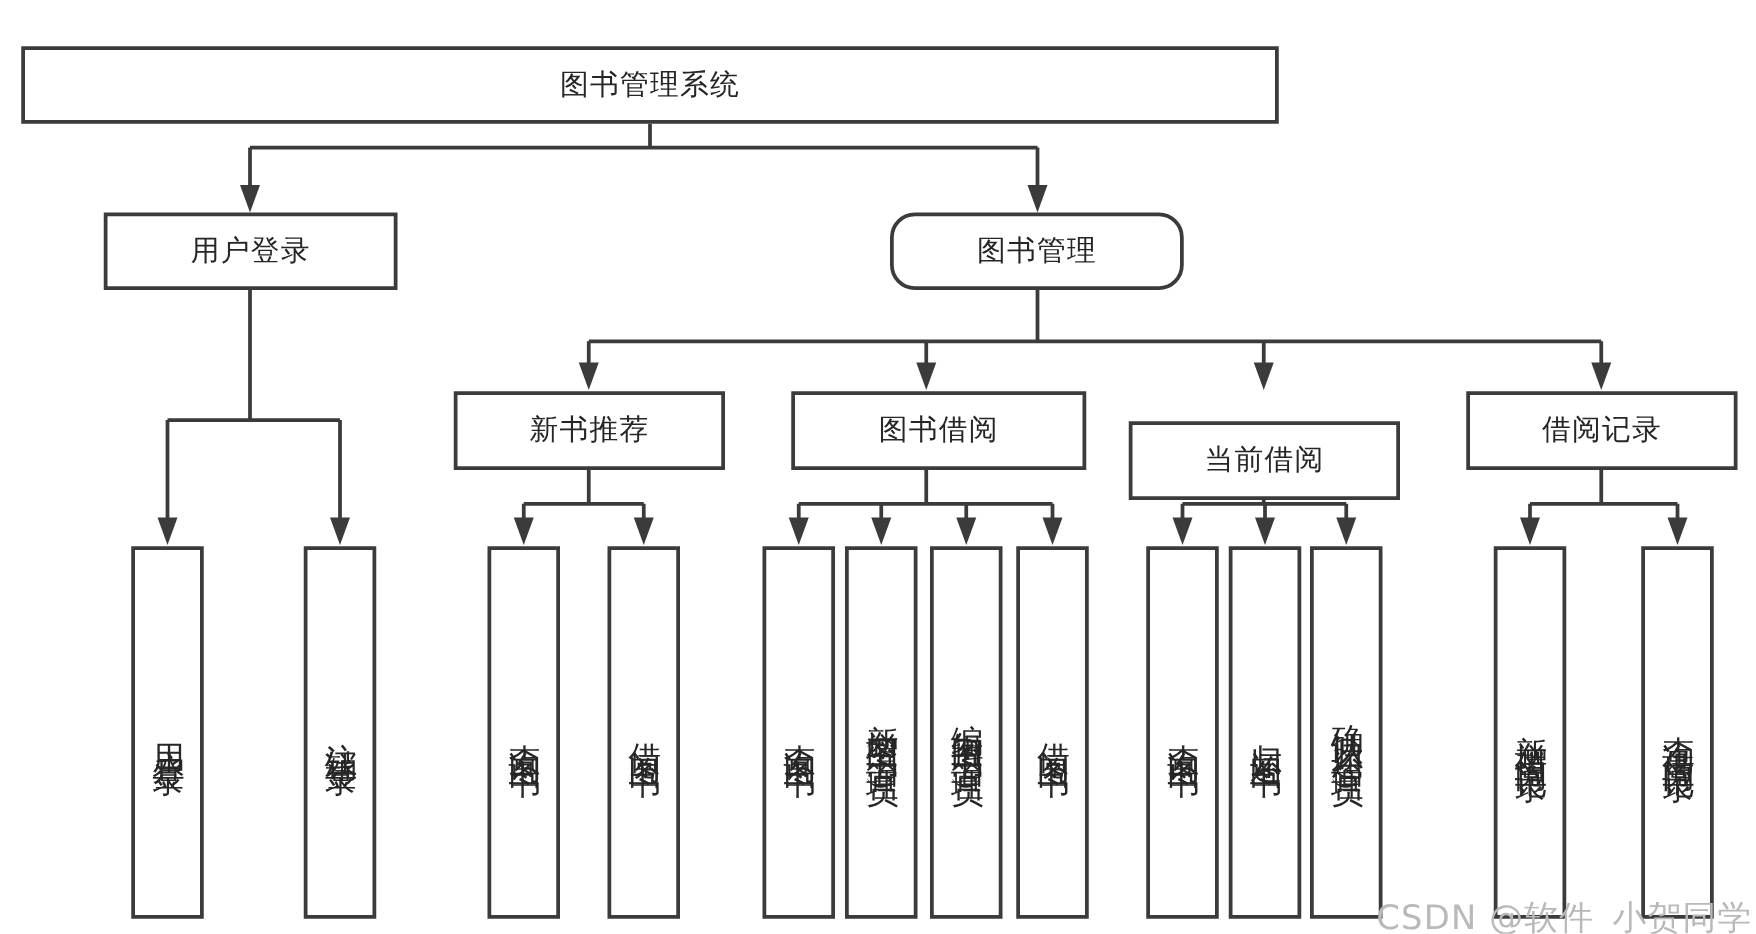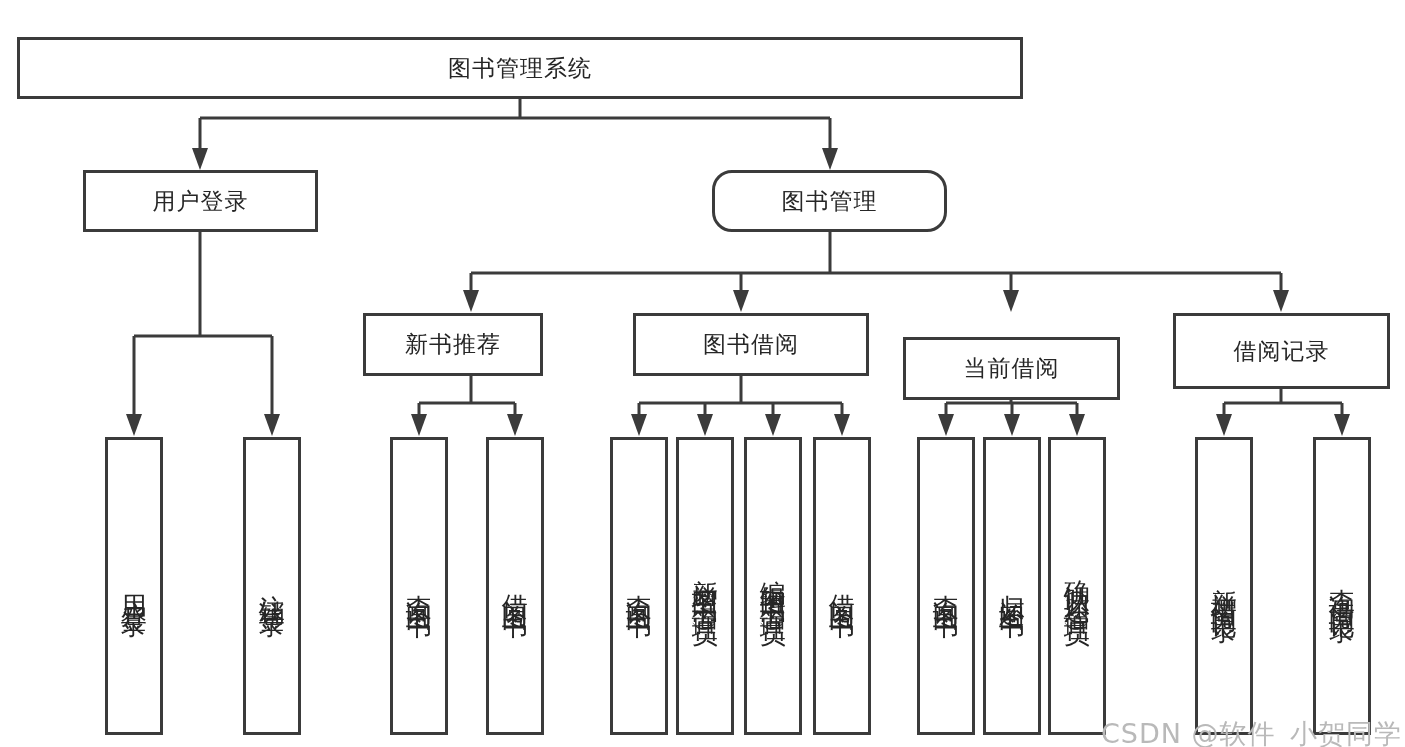--- a/index.html
+++ b/index.html
@@ -95,24 +95,24 @@
       <polygon points="1216,414 1232,414 1224,436"></polygon>
       <polygon points="1334,414 1350,414 1342,436"></polygon>
     </g>
   </svg>
 
   <div class="node hbox" style="left:17px; top:12px; width:1006px; height:62px;margin-top:25px;">图书管理系统</div>
 
   <div class="node hbox" style="left:83px; top:170px; width:235px; height:62px;">用户登录</div>
   <div class="node hbox" style="left:712px; top:170px; width:235px; height:62px;border-radius:20px;">图书管理</div>
 
-  <div class="node hbox" style="left:363px; top:313px; width:180px; height:63px;">新书推荐</div>
+  <div class="node hbox" style="left:363px; top:313px; width:217px; height:63px;">新书推荐</div>
   <div class="node hbox" style="left:633px; top:313px; width:236px; height:63px;">图书借阅</div>
   <div class="node hbox" style="left:903px; top:313px; width:217px; height:63px;margin-top:24px;">当前借阅</div>
-  <div class="node hbox" style="left:1173px; top:313px; width:217px; height:76px;">借阅记录</div>
+  <div class="node hbox" style="left:1173px; top:313px; width:217px; height:63px;">借阅记录</div>
 
   <div class="node vbox" style="left:105px; top:437px; width:58px; height:298px;">用户登录</div>
   <div class="node vbox" style="left:243px; top:437px; width:58px; height:298px;">注销登录</div>
 
   <div class="node vbox" style="left:390px; top:437px; width:58px; height:298px;">查询图书</div>
   <div class="node vbox" style="left:486px; top:437px; width:58px; height:298px;">借阅图书</div>
 
   <div class="node vbox" style="left:610px; top:437px; width:58px; height:298px;">查询图书</div>
   <div class="node vbox" style="left:676px; top:437px; width:58px; height:298px;">新增图书（管理员）</div>
   <div class="node vbox" style="left:744px; top:437px; width:58px; height:298px;">编辑图书（管理员）</div>

